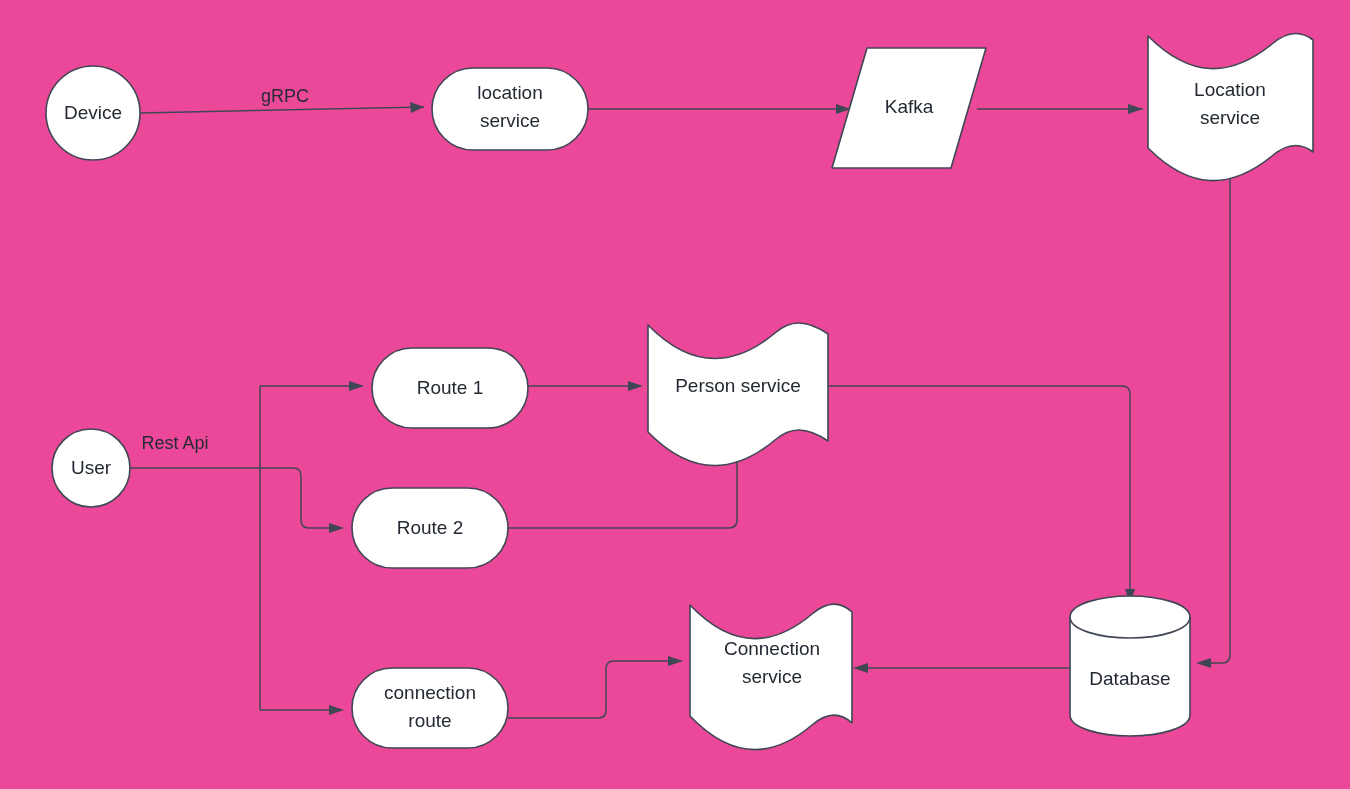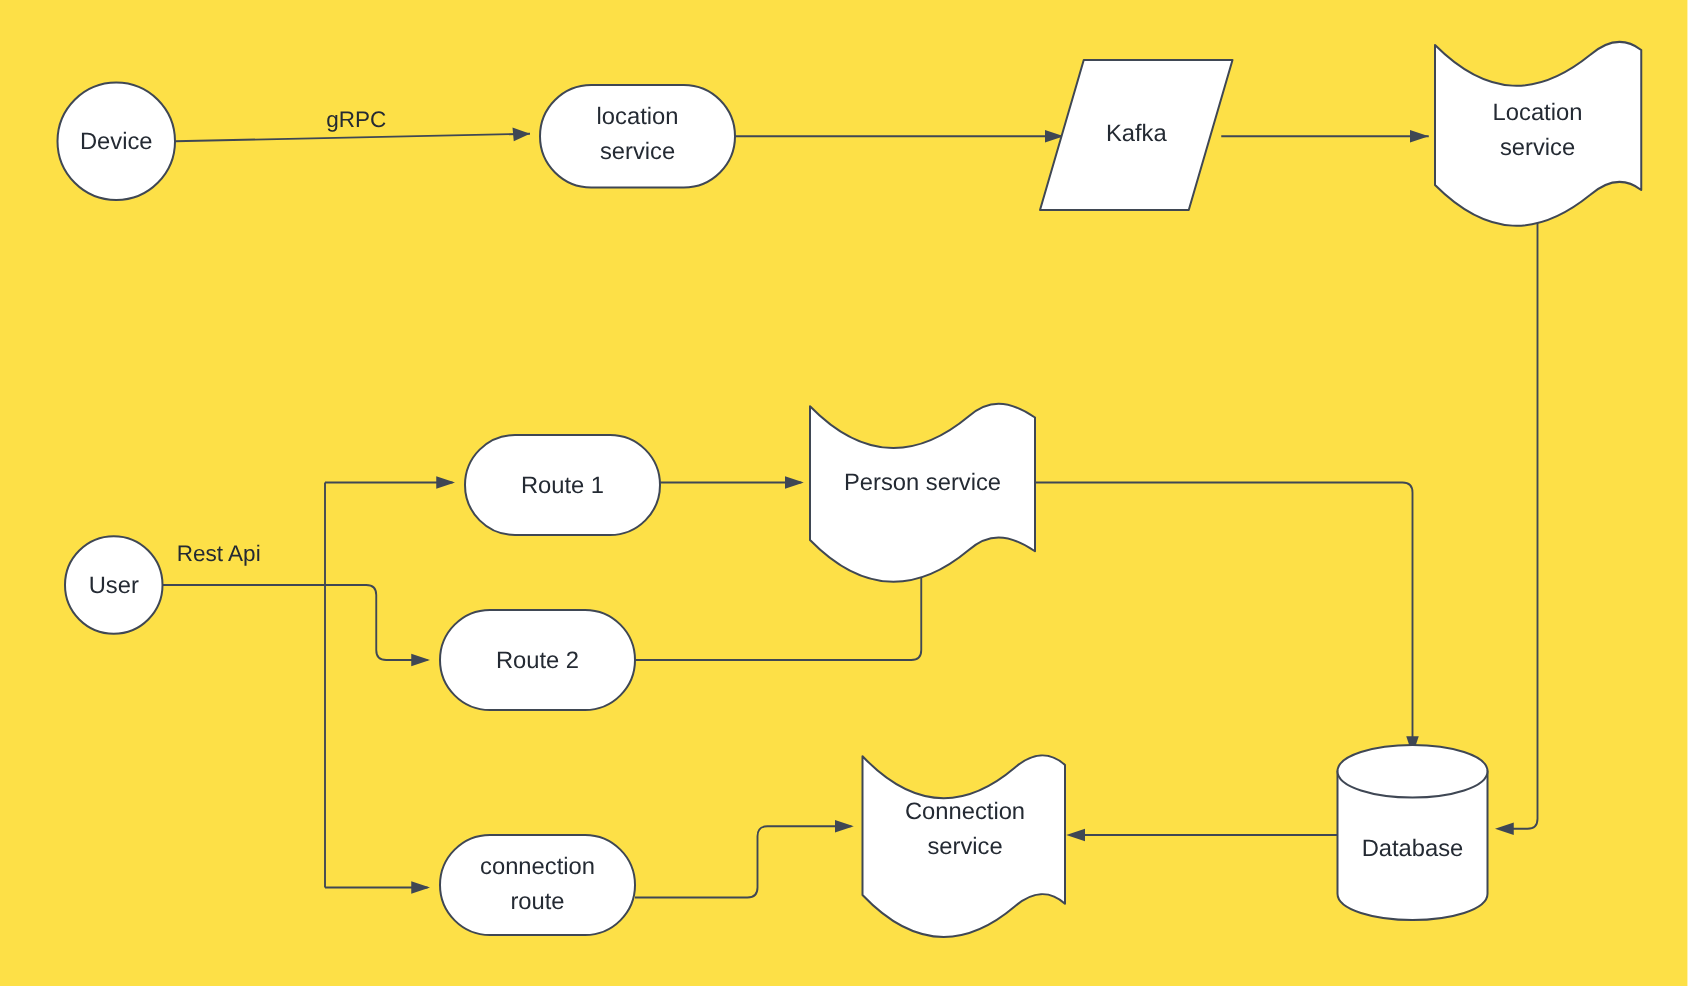--- a/index.html
+++ b/index.html
@@ -5,21 +5,21 @@
 <style>
   html, body {
     margin: 0;
     padding: 0;
     background: #ffffff;
   }
   #canvas {
     position: relative;
     width: 1350px;
     height: 789px;
-    background: #fde047;
+    background: #ec4899;
     overflow: hidden;
     font-family: "Liberation Sans", "DejaVu Sans", sans-serif;
   }
   svg#diagram {
     position: absolute;
     left: 0;
     top: 0;
     width: 1350px;
     height: 789px;
   }

